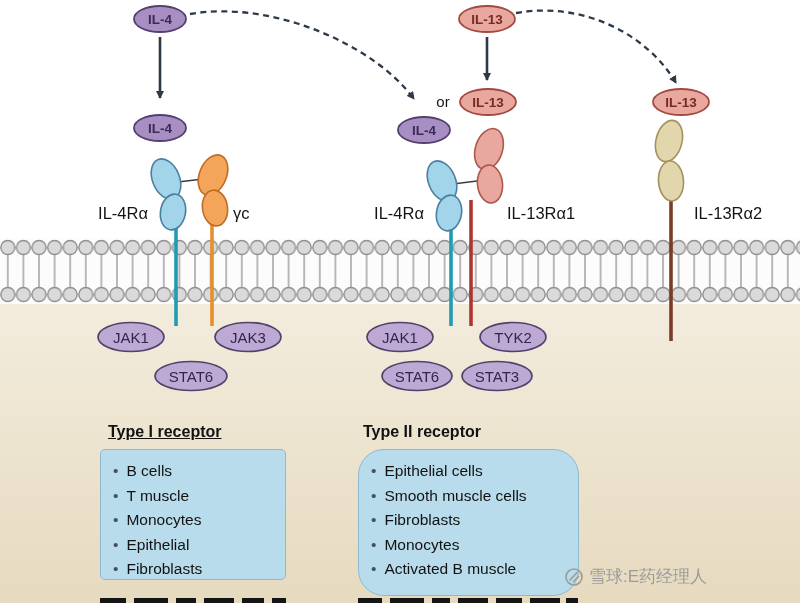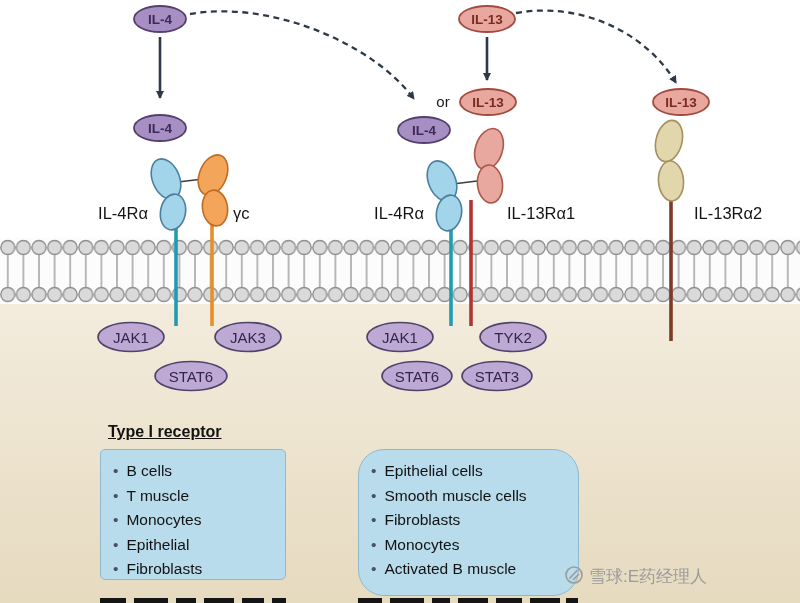--- a/index.html
+++ b/index.html
@@ -45,21 +45,21 @@
   .info-box li { font-size:15.5px; line-height:24.5px; color:#121212; white-space:nowrap; }
   .info-box li::before { content:"•"; color:#47525e; margin-right:8px; }
 
   .title1 { left:108px; top:423px;text-decoration:underline; }
   .title2 { left:363px; top:423px; }
   .box1 { left:100px; top:449px; width:186px; height:131px; }
   .box2 { left:358px; top:449px; width:221px; height:147px;border-radius:26px; }
 
   
   .watermark {
-    position:absolute; left:564px; top:565px; display:flex; 
+    position:absolute; left:564px; top:565px; display:flex; align-items:center;
     gap:5px; color:#9b9b9b; font-size:17px; white-space:nowrap;
   }
   .watermark svg { display:block; }
 </style>
 </head>
 <body>
 
 <div class="stage">
 
   <svg class="main" width="800" height="603" viewBox="0 0 800 603">
@@ -190,20 +190,21 @@
   <div class="info-box box1">
     <ul>
       <li>B cells</li>
       <li>T muscle</li>
       <li>Monocytes</li>
       <li>Epithelial</li>
       <li>Fibroblasts</li>
     </ul>
   </div>
 
+  <div class="info-title title2">Type II receptor</div>
   <div class="info-box box2">
     <ul>
       <li>Epithelial cells</li>
       <li>Smooth muscle cells</li>
       <li>Fibroblasts</li>
       <li>Monocytes</li>
       <li>Activated B muscle</li>
     </ul>
   </div>
 

